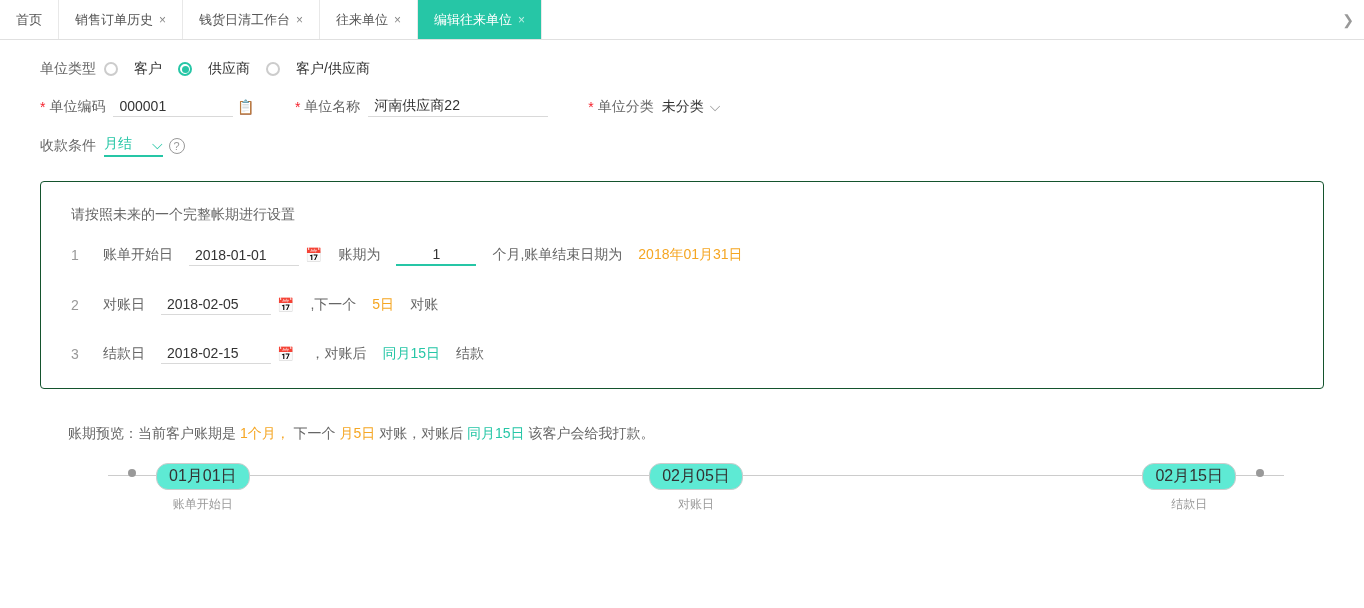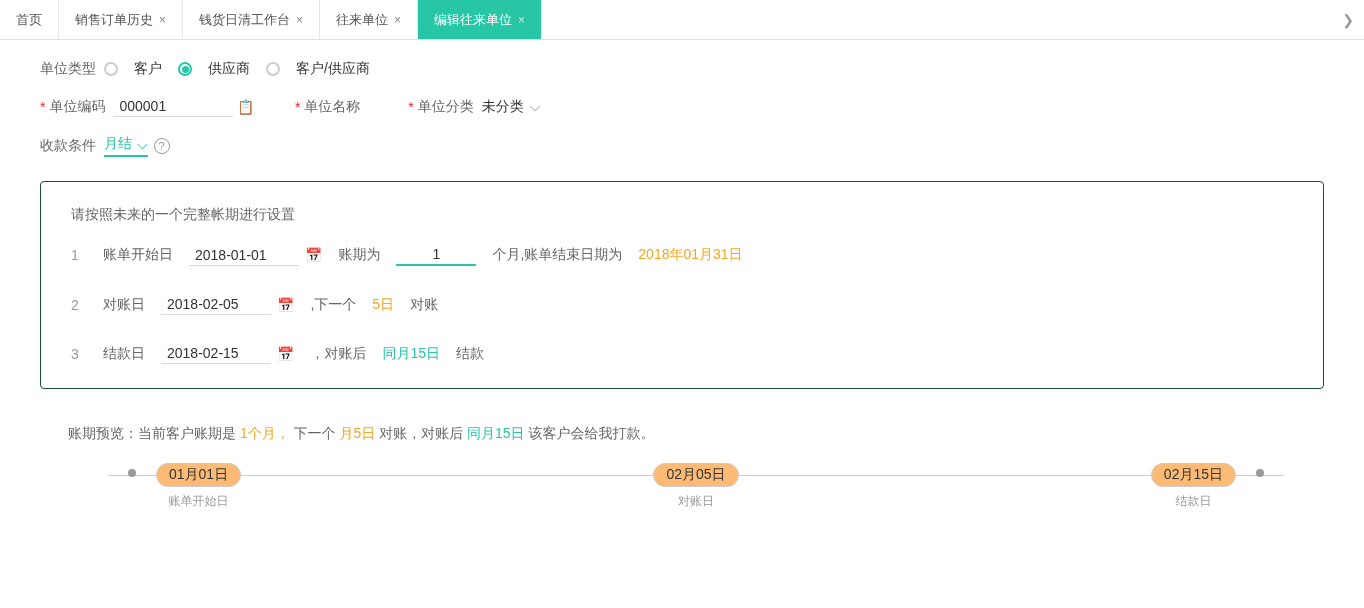--- a/index.html
+++ b/index.html
@@ -127,21 +127,21 @@
       color: #333;
     }
     .select-arrow {
       color: #999;
       cursor: pointer;
     }
 
     .payment-select {
       display: flex;
       align-items: center;
-      gap: 5px;
+      gap: 20px;
       border-bottom: 2px solid #26c6a6;
       padding-bottom: 2px;
     }
     .payment-value {
       color: #26c6a6;
       font-weight: 500;
     }
     .payment-arrow {
       color: #26c6a6;
     }
@@ -244,23 +244,23 @@
     .timeline-item {
       display: flex;
       flex-direction: column;
       align-items: center;
       position: relative;
     }
     .timeline-bubble {
       border: 1px solid #ccc;
       border-radius: 12px;
       padding: 2px 12px;
-      font-size: 14px;
+      font-size: 16px;
       color: #333;
-      background: #fdba74;
+      background: #5eead4;
       white-space: nowrap;
     }
     .timeline-item-label {
       font-size: 12px;
       color: #999;
       margin-top: 6px;
     }
   </style>
 </head>
 <body>
@@ -313,20 +313,21 @@
   <div class="form-row" style="margin-bottom:18px;">
     <div class="field-group">
       <span class="required-star">*</span>
       <span class="form-label">单位编码</span>
       <input class="input-field" style="width: 120px;" value="000001">
       <span class="field-icon">📋</span>
     </div>
     <div class="field-group">
       <span class="required-star">*</span>
       <span class="form-label">单位名称</span>
+      <input class="input-field" style="width: 180px;" value="河南供应商22">
     </div>
     <div class="field-group">
       <span class="required-star">*</span>
       <span class="form-label">单位分类</span>
       <div class="select-group">
         <span class="select-value">未分类</span>
         <span class="select-arrow">⌵</span>
       </div>
     </div>
   </div>

